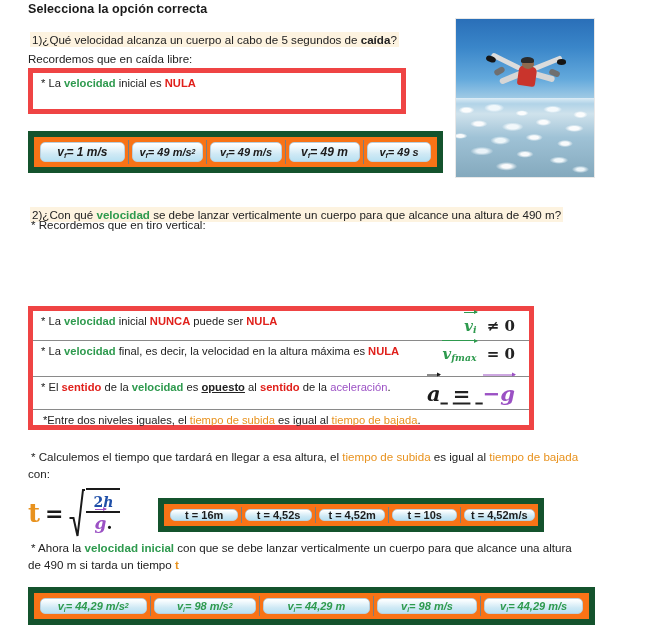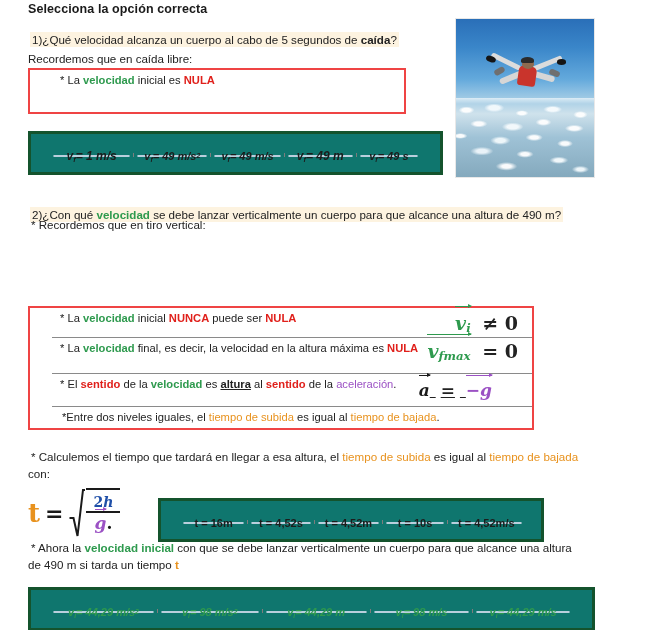--- a/index.html
+++ b/index.html
@@ -41,42 +41,41 @@
   .green { color: #2e9a4e; font-weight: bold; }
   .red { color: #e0201b; font-weight: bold; }
   .purple { color: #9b51c4; }
   .orange { color: #e8921e; }
   .uline { text-decoration: underline; font-weight: bold; color: #222; }
   .bold { font-weight: bold; }
 
   
   .factbox {
     position: absolute;
-    border: 2px solid #ef4444;
+    border: 5px solid #ef4444;
     background: #fff;
-    padding-left: 22px;
   }
   .factbox .row {
     border-bottom: 1px solid #8a8a8a;
     position: relative;
     padding: 4px 0 4px 8px;
     font-size: 11.2px;
     color: #222;
     white-space: nowrap;
   }
   .factbox .row:last-child { border-bottom: none; }
   .factbox .formula {
     position: absolute;
     right: 14px;
     top: 50%;
     transform: translateY(-50%);
     font-family: "DejaVu Serif", serif;
     font-style: italic;
     font-weight: bold;
-    font-size: 19px;
+    font-size: 15px;
   }
   .vec { position: relative; display: inline-block; }
   .vec .arr {
     position: absolute;
     left: 0; right: 0; top: -0.30em;
     height: 0;
     border-top: 1.4px solid currentColor;
   }
   .vec .arr::after {
     content: "";
@@ -86,23 +85,23 @@
     border-top: 2.6px solid transparent;
     border-bottom: 2.6px solid transparent;
   }
   .gsym { color: #9b51c4; }
   .vsym { color: #2e9a4e; }
 
   
   .optrow {
     position: absolute;
     display: flex;
-    border: 3px solid #14532d;
-    background: #0f766e;
-    padding: 19px;
+    border: 6px solid #14532d;
+    background: #f97316;
+    padding: 3px;
   }
   .optcell {
     border-right: 1px solid #7d7d7d;
     padding: 2px 3px;
     display: flex;
     align-items: stretch;
   }
   .optcell:last-child { border-right: none; }
   .optbtn {
     flex: 1;
@@ -357,22 +356,22 @@
       <span>*</span>
       <span>La </span><span class="green">velocidad</span><span> final, es decir, la velocidad en la altura máxima es </span><span class="red">NULA</span>
       <span class="formula" style="top:36%;">
         <span class="vec vsym"><span class="arr"></span><span>v</span><sub>fmax</sub></span>
         <span style="font-style:normal; margin-left:5px;">= 0</span>
       </span>
     </div>
 
     <div class="row" style="height:33px;">
       <span>*</span>
-      <span>El </span><span class="red">sentido</span><span> de la </span><span class="green">velocidad</span><span> es </span><span class="uline">altura</span><span> al </span><span class="red">sentido</span><span> de la </span><span class="purple">aceleración</span><span>.</span>
-      <span class="formula" style="right:40px; font-size:17px;text-decoration:underline;">
+      <span>El </span><span class="red">sentido</span><span> de la </span><span class="green">velocidad</span><span> es </span><span class="uline">opuesto</span><span> al </span><span class="red">sentido</span><span> de la </span><span class="purple">aceleración</span><span>.</span>
+      <span class="formula" style="right:14px; font-size:21px;text-decoration:underline;">
         <span class="vec" style="color:#1a1a1a;"><span class="arr"></span><span>a</span></span>
         <span style="font-style:normal; margin:0 5px;">=</span>
         <span class="vec gsym"><span class="arr"></span><span>−g</span></span>
       </span>
     </div>
 
     <div class="row" style="height:23px; padding-left:10px;">
       <span>*</span><span>Entre dos niveles iguales, el </span><span class="orange">tiempo de subida</span><span> es igual al </span><span class="orange">tiempo de bajada</span><span>.</span>
     </div>
   </div>

